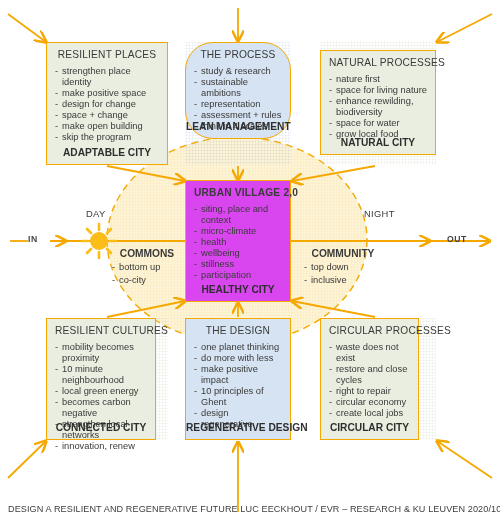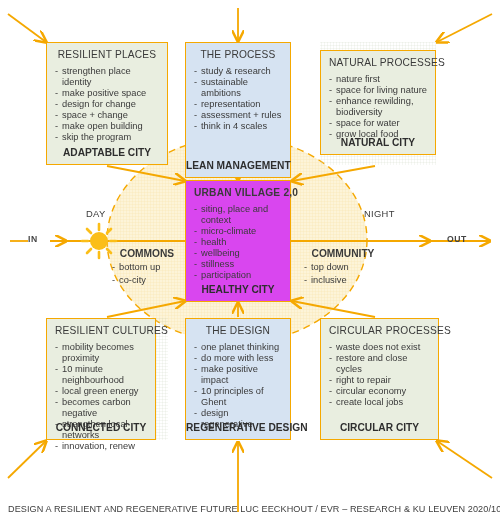--- a/index.html
+++ b/index.html
@@ -183,21 +183,21 @@
       <li>strengthen place identity</li>
       <li>make positive space</li>
       <li>design for change</li>
       <li>space + change</li>
       <li>make open building</li>
       <li>skip the program</li>
     </ul>
     <div class="bx-foot">ADAPTABLE CITY</div>
   </div>
 
-  <div class="box blue" style="left:185px;top:42px;width:106px;height:136px;">
+  <div class="box blue" style="left:185px;top:42px;width:106px;height:97px;border-radius:28px;">
     <div class="bx-title">THE PROCESS</div>
     <ul class="bx-list">
       <li>study &amp; research</li>
       <li>sustainable ambitions</li>
       <li>representation</li>
       <li>assessment + rules</li>
       <li>think in 4 scales</li>
     </ul>
     <div class="bx-foot">LEAN MANAGEMENT</div>
   </div>
@@ -247,21 +247,21 @@
     <ul class="bx-list">
       <li>one planet thinking</li>
       <li>do more with less</li>
       <li>make positive impact</li>
       <li>10 principles of Ghent</li>
       <li>design regenerative</li>
     </ul>
     <div class="bx-foot">REGENERATIVE DESIGN</div>
   </div>
 
-  <div class="box green" style="left:320px;top:318px;width:119px;height:122px;">
+  <div class="box green" style="left:320px;top:318px;width:99px;height:122px;">
     <div class="bx-title">CIRCULAR PROCESSES</div>
     <ul class="bx-list">
       <li>waste does not exist</li>
       <li>restore and close cycles</li>
       <li>right to repair</li>
       <li>circular economy</li>
       <li>create local jobs</li>
     </ul>
     <div class="bx-foot">CIRCULAR CITY</div>
   </div>

